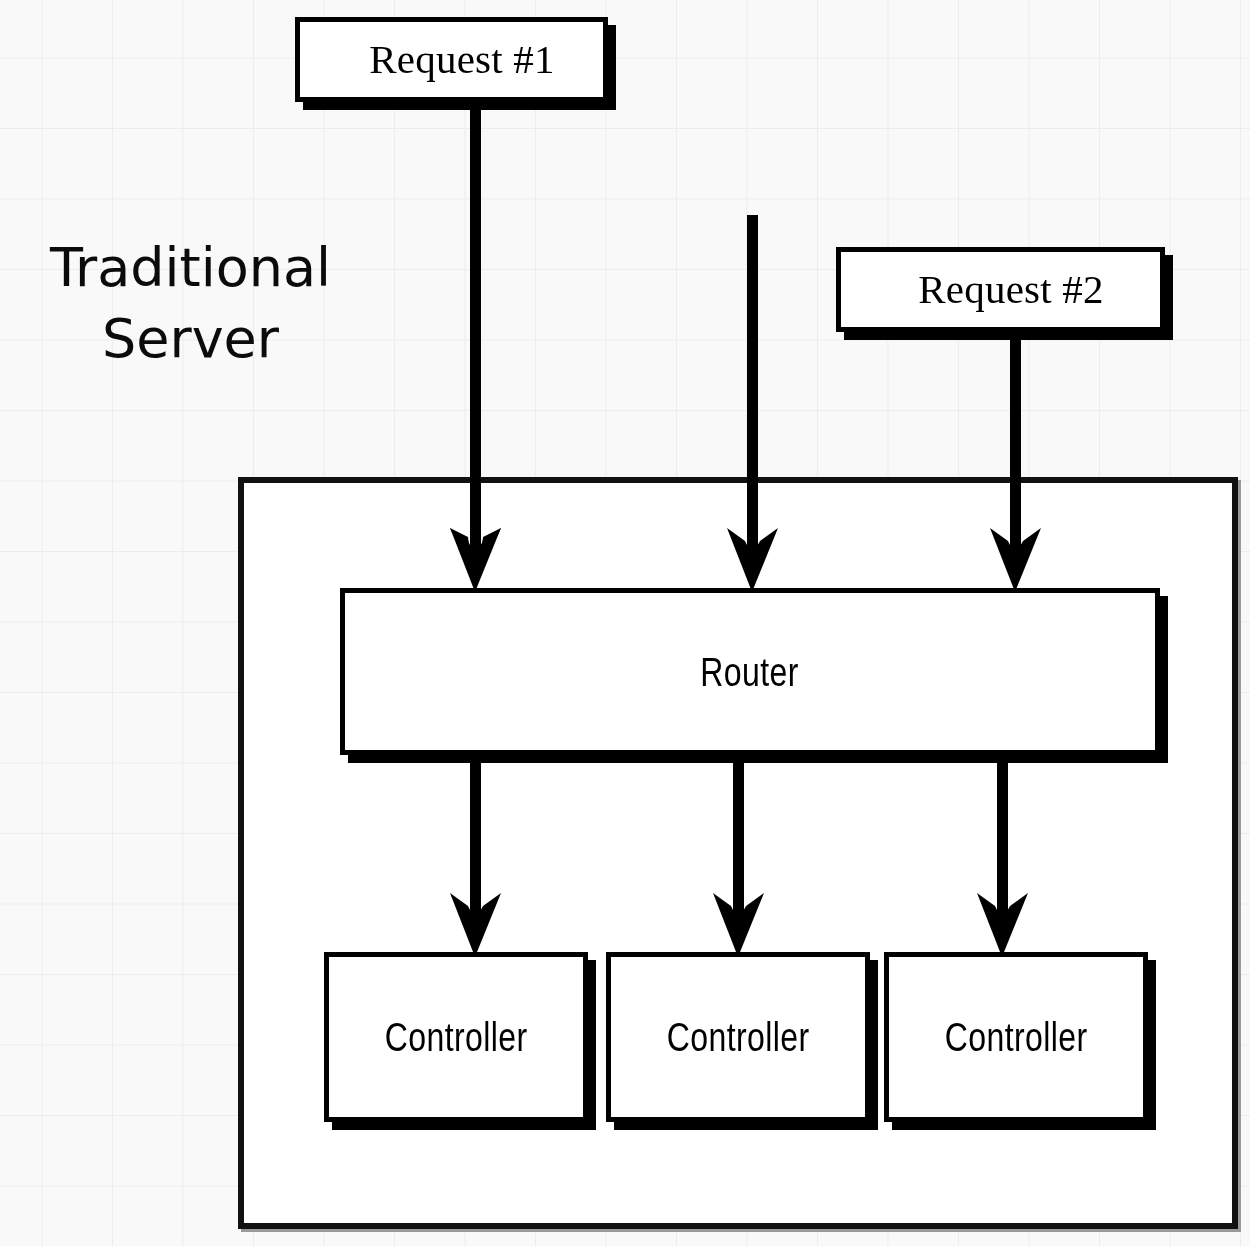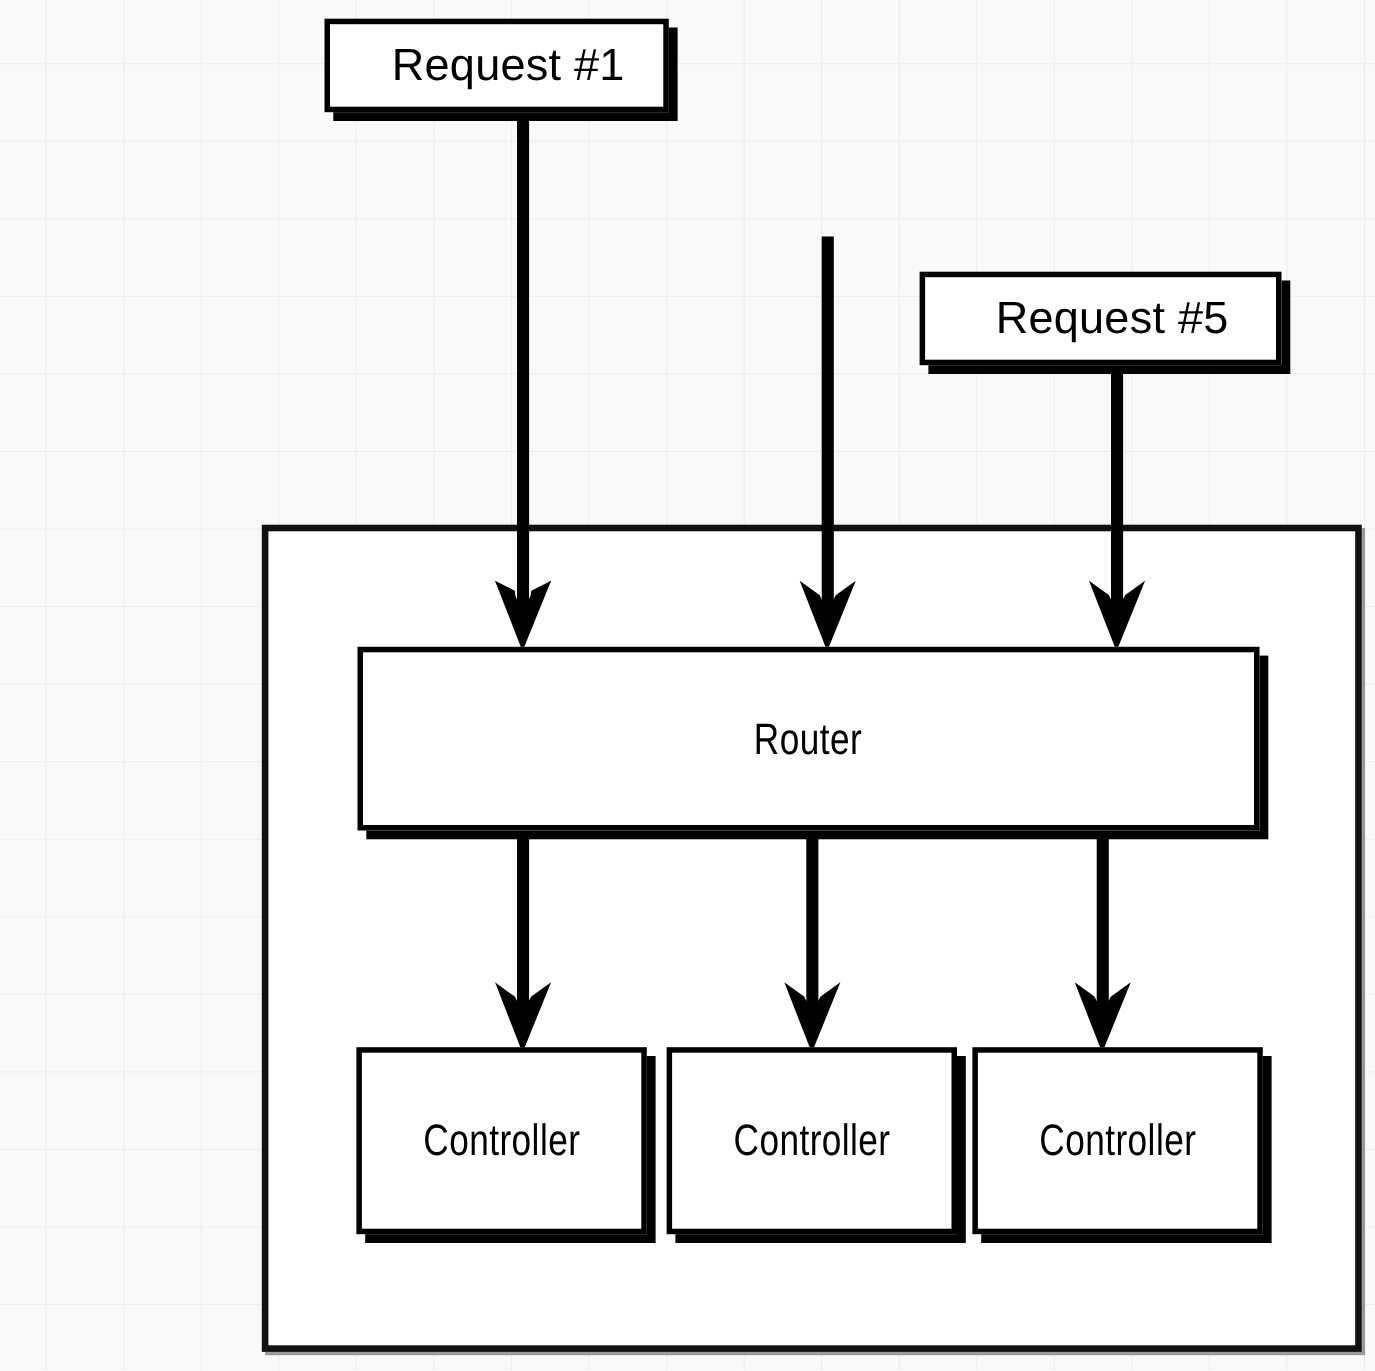--- a/index.html
+++ b/index.html
@@ -36,21 +36,21 @@
     z-index: 5;
   }
   .node .label {
     display: block;
     line-height: 1.05;
     white-space: nowrap;
   }
 
   
   .req {
-    font-family: Liberation Sans, sans-serif;
+    font-family: Liberation Serif, serif;
     font-size: 41px;
     letter-spacing: 0.2px;
     padding-left: 21px;
   }
 
   
   .cond {
     font-family: "Liberation Sans Narrow", "Liberation Sans", sans-serif;
     font-size: 40px;
     transform: scaleX(0.80);
@@ -91,20 +91,24 @@
     position: absolute;
     z-index: 4;
   }
   .arrow svg { display: block; overflow: visible; }
 </style>
 </head>
 <body>
 
 <div id="canvas">
 
+  <div id="section-title">
+    <div>Traditional</div>
+    <div>Server</div>
+  </div>
 
   <div id="server-container"></div>
 
   <div class="arrow" style="left:445px; top:100px;">
     <svg width="60" height="495" viewBox="0 0 60 495">
       <rect x="25" y="0" width="11" height="455" fill="#000000"></rect>
       <path d="M 5 428 L 23 437 L 30 492 L 38 437 L 56 428 L 30 480 Z" fill="#000000"></path>
       <path d="M 5 428 L 30 492 L 56 428 L 38 441 L 30 455 L 23 441 Z" fill="#000000"></path>
     </svg>
   </div>
@@ -143,24 +147,24 @@
       <path d="M 5 141 L 30 205 L 56 141 L 38 154 L 30 168 L 23 154 Z" fill="#000000"></path>
     </svg>
   </div>
 
   <div class="node req" style="left:295px; top:17px; width:313px; height:85px;">
     <span class="label">Request #1</span>
   </div>
 
 
   <div class="node req" style="left:836px; top:247px; width:329px; height:85px;">
-    <span class="label">Request #5</span>
+    <span class="label">Request #2</span>
   </div>
 
-  <div class="node" style="left:325px; top:588px; width:820px; height:167px;justify-content:center;">
+  <div class="node" style="left:340px; top:588px; width:820px; height:167px;justify-content:center;">
     <span class="label cond">Router</span>
   </div>
 
   <div class="node" style="left:324px; top:952px; width:264px; height:170px;">
     <span class="label cond">Controller</span>
   </div>
 
   <div class="node" style="left:606px; top:952px; width:264px; height:170px;">
     <span class="label cond">Controller</span>
   </div>

